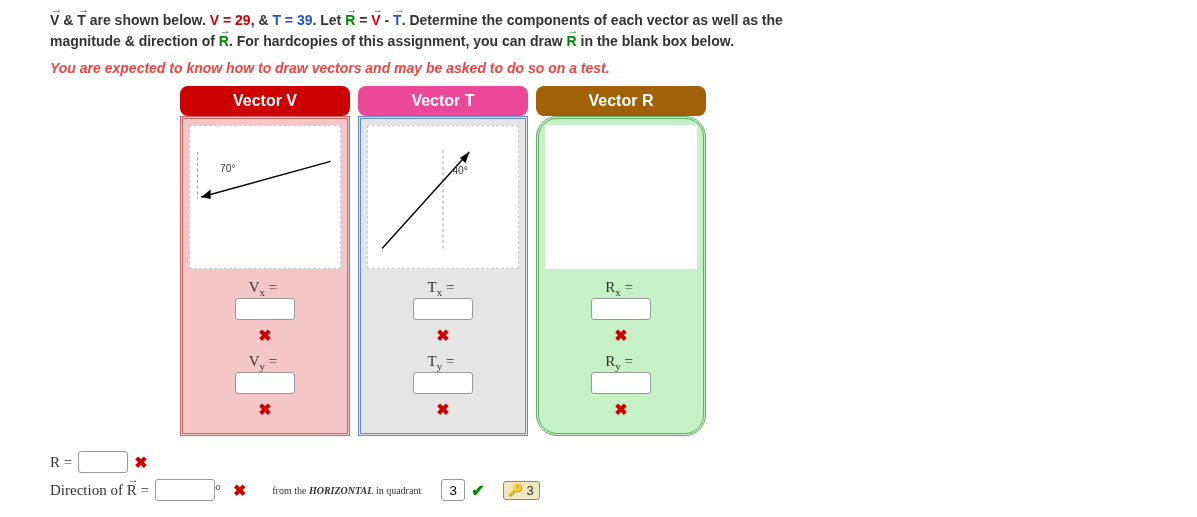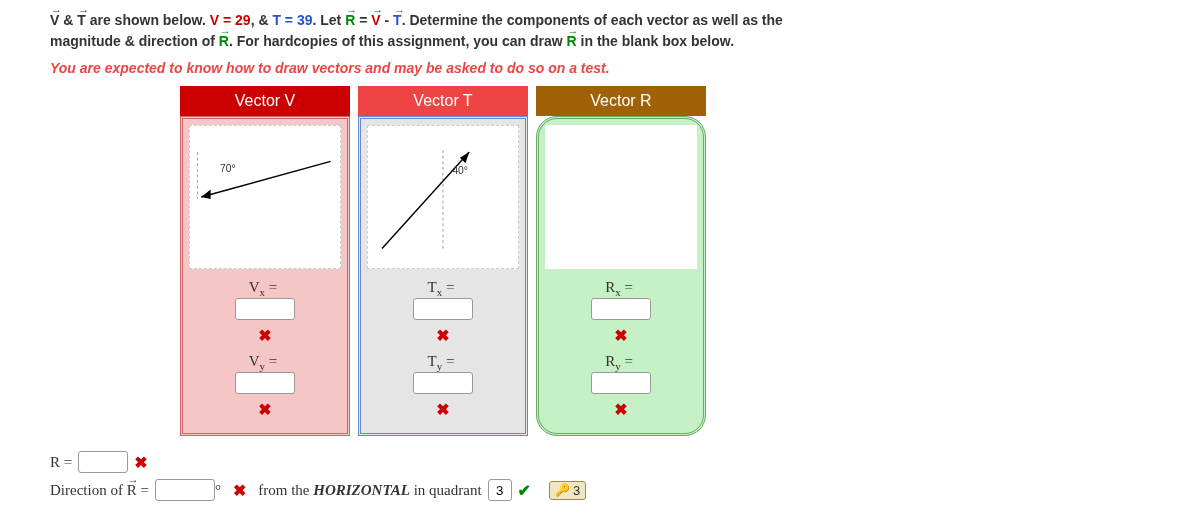--- a/index.html
+++ b/index.html
@@ -6,23 +6,23 @@
     body { font-family: Verdana, Arial, sans-serif; font-size: 14px; color: #333; padding: 10px 50px; }
     
     .problem-text { font-weight: bold; line-height: 1.5; margin-bottom: 8px; }
     .var-v { color: #cc0000; }
     .var-t { color: #2255cc; }
     .var-r { color: #008800; }
     .instruction { color: #ef4444; font-style: italic; font-weight: bold; margin-bottom: 10px; }
     
     .vectors-row { display: flex; gap: 8px; margin-left: 130px; margin-bottom: 15px; }
     .vector-col { display: flex; flex-direction: column; }
-    .vec-header { color: #fff; font-weight: normal; text-align: center; padding: 6px 0; font-size: 16px; }
+    .vec-header { color: #fff; font-weight: bold; text-align: center; padding: 6px 0; font-size: 16px; border-radius: 8px; }
     .vec-header.v { background: #cc0000; }
-    .vec-header.t { background: #ef4444; }
+    .vec-header.t { background: #ec4899; }
     .vec-header.r { background: #a16207; }
     
     .vec-body { border: 3px double; padding: 6px; width: 170px; }
     .vec-body.v { border-color: #cc6666; background: #f5c6c6; }
     .vec-body.t { border-color: #6688cc; background: #e5e5e5; }
     .vec-body.r { border-color: #66aa66; background: #c6f0c6; border-radius: 21px; }
     
     .diagram { background: #fff; height: 144px; position: relative; margin-bottom: 10px; border: 1px dashed #ccc; }
     .diagram.v svg, .diagram.t svg { width: 100%; height: 100%; }
     
@@ -32,21 +32,21 @@
     .comp-input { width: 60px; height: 22px; border: 1px solid #999; border-radius: 3px; background: #fff; }
     .mark-row { text-align: center; margin-bottom: 8px; }
     .x-mark { color: #cc0000; font-weight: bold; font-size: 16px; }
     .check-mark { color: #008800; font-weight: bold; font-size: 16px; }
     
     .bottom-row { display: flex; align-items: center; margin: 6px 0; }
     .bottom-label { font-family: 'Times New Roman', serif; font-size: 15px; margin-right: 6px; }
     .r-input { width: 50px; height: 22px; border: 1px solid #999; border-radius: 3px; }
     .dir-input { width: 60px; height: 22px; border: 1px solid #999; border-radius: 3px; }
     .quad-input { width: 24px; height: 22px; border: 1px solid #999; border-radius: 3px; text-align: center; }
-    .from-text { font-family: 'Times New Roman', serif; font-size: 15px; margin: 0 6px; }
+    .from-text { font-family: 'Times New Roman', serif; font-size: 10px; margin: 0 20px; }
     .horiz { font-weight: bold; font-style: italic; }
     
     .key-badge { display: inline-flex; align-items: center; background: #f0e6c0; border: 1px solid #aa8833; border-radius: 3px; padding: 1px 5px; margin-left: 18px; font-size: 13px; }
     .key-icon { color: #cc8800; margin-right: 3px; font-size: 12px; }
     
     .rvec { position: relative; display: inline-block; }
     .rvec::after { content: '→'; position: absolute; top: -9px; left: 1px; font-size: 11px; }
   </style>
 </head>
 <body>

